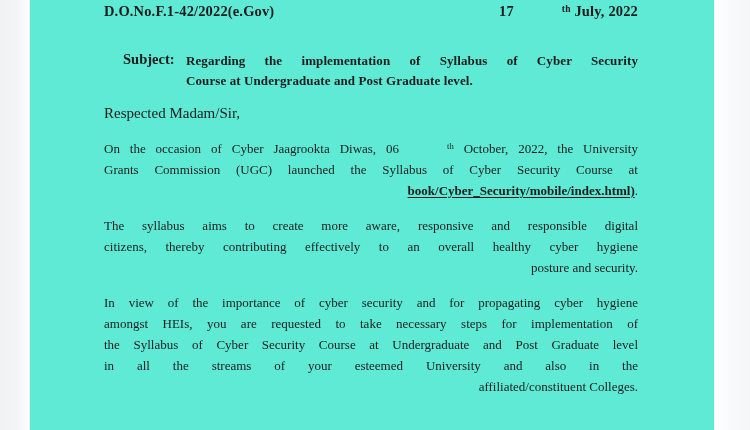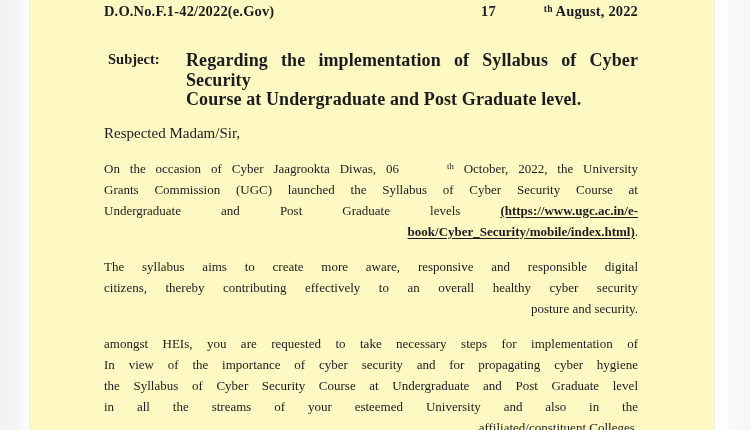--- a/index.html
+++ b/index.html
@@ -29,21 +29,21 @@
     left: 714px; top: 0;
     width: 36px; height: 430px;
     background: linear-gradient(to right, #ffffff 0%, #fafbfc 35%, #f4f5f7 100%);
     border-left: 1px solid #f0f1f3;
   }
 
   .page {
     position: absolute;
     left: 30px; top: 0;
     width: 684px; height: 430px;
-    background: #fef9c3;
+    background: #5eead4;
   }
 
   .sheet {
     position: absolute;
     left: 74px;          
     top: 0;
     width: 534px;        
   }
 
   
@@ -76,27 +76,27 @@
   }
 
   
   .subject-block {
     position: relative;
     margin-top: 22px;
     padding-left: 82px;
   }
   .subject-label {
     position: absolute;
-    left: 4px; top: 0;
+    left: 19px; top: 0;
     font-weight: bold;
     font-size: 14.5px;
   }
   .subject-text {
     font-weight: bold;
-    font-size: 18px;
+    font-size: 13px;
     line-height: 19.5px;
     text-align: justify;
     text-justify: inter-word;
     letter-spacing: 0.1px;
   }
   .subject-text > span { display: block; }
   .subject-text .jline {
     text-align: justify;
     text-align-last: justify;
   }
@@ -135,48 +135,47 @@
 <body>
 
 <div class="scan-edge-left"></div>
 <div class="scan-edge-right"></div>
 
 <div class="page">
   <div class="sheet">
 
     <div class="header-row">
       <div class="ref-no">D.O.No.F.1-42/2022(e.Gov)</div>
-      <div class="letter-date"><span>17</span><span class="sup">th</span><span> August, 2022</span></div>
+      <div class="letter-date"><span>17</span><span class="sup">th</span><span> July, 2022</span></div>
     </div>
 
     <div class="subject-block">
       <div class="subject-label">Subject:</div>
       <div class="subject-text">
         <span class="jline">Regarding the implementation of Syllabus of Cyber Security</span>
         <span>Course at Undergraduate and Post Graduate level.</span>
       </div>
     </div>
 
     <div class="salutation">Respected Madam/Sir,</div>
 
     <div class="para">
       <span class="jline"><span>On the occasion of Cyber Jaagrookta Diwas, 06</span><span class="sup">th</span><span> October, 2022, the University</span></span>
       <span class="jline">Grants Commission (UGC) launched the Syllabus of Cyber Security Course at</span>
-      <span class="jline"><span>Undergraduate and Post Graduate levels </span><span class="url-strong">(https://www.ugc.ac.in/e-</span></span>
       <span class="lastline"><span class="url-strong">book/Cyber_Security/mobile/index.html)</span><span>.</span></span>
     </div>
 
     <div class="para">
       <span class="jline">The syllabus aims to create more aware, responsive and responsible digital</span>
-      <span class="jline">citizens, thereby contributing effectively to an overall healthy cyber security</span>
+      <span class="jline">citizens, thereby contributing effectively to an overall healthy cyber hygiene</span>
       <span class="lastline">posture and security.</span>
     </div>
 
     <div class="para">
+      <span class="jline">In view of the importance of cyber security and for propagating cyber hygiene</span>
       <span class="jline">amongst HEIs, you are requested to take necessary steps for implementation of</span>
-      <span class="jline">In view of the importance of cyber security and for propagating cyber hygiene</span>
       <span class="jline">the Syllabus of Cyber Security Course at Undergraduate and Post Graduate level</span>
       <span class="jline">in all the streams of your esteemed University and also in the</span>
       <span class="lastline">affiliated/constituent Colleges.</span>
     </div>
 
   </div>
 </div>
 
 </body></html>

